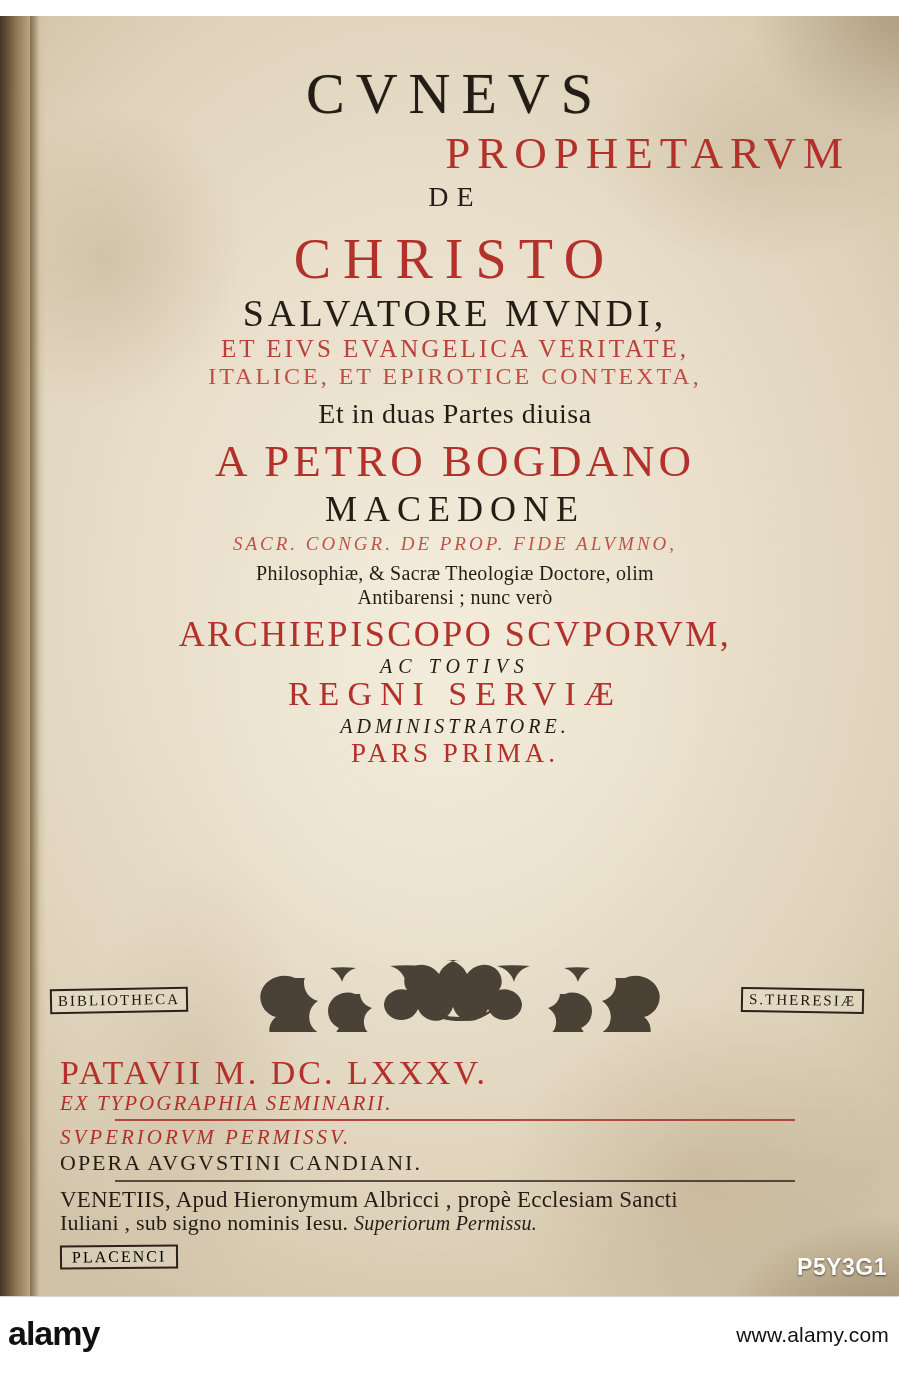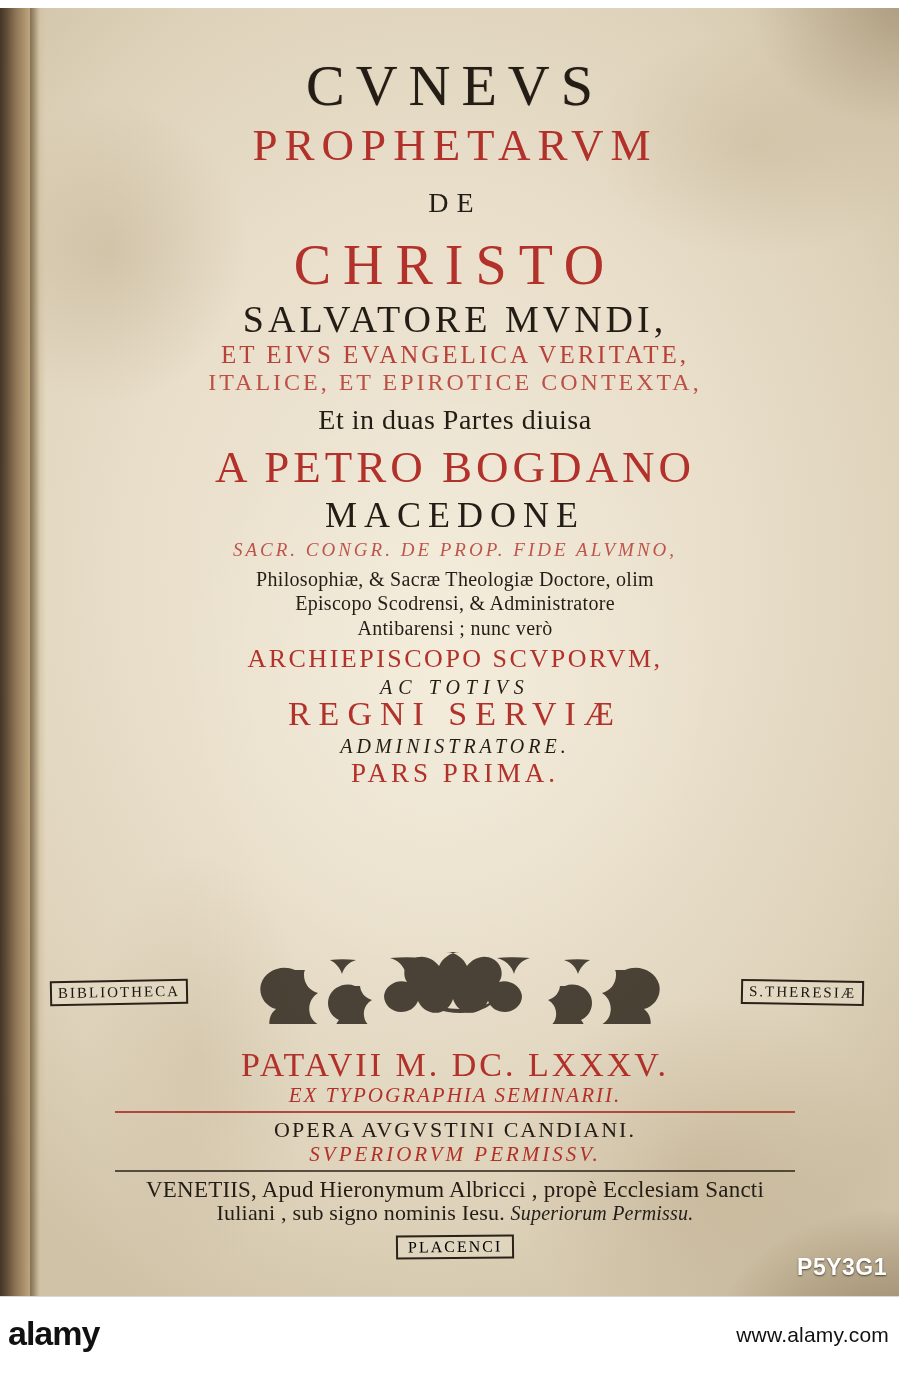--- a/index.html
+++ b/index.html
@@ -18,21 +18,21 @@
     position: relative;
     width: 899px;
     height: 1390px;
     background: #ffffff;
   }
 
   
   .scan {
     position: absolute;
     left: 0;
-    top: 8px;
+    top: 16px;
     width: 899px;
     height: 1352px;
     background:
       radial-gradient(ellipse 70% 60% at 48% 42%, #efe7d6 0%, #e9dfcb 45%, #ded2ba 78%, #cfc2a7 100%);
     overflow: hidden;
   }
   
   .scan:before {
     content: "";
     position: absolute;
@@ -98,21 +98,22 @@
   .l-cuneus {
     font-size: 58px;
     letter-spacing: 11px;
     font-weight: 400;
     margin-bottom: 8px;
     text-shadow: 0 0 1px rgba(40,30,20,.35);
   }
   .l-prophetarum {
     font-size: 45px;
     letter-spacing: 7px;
-    margin-bottom: 20px;
+    margin-bottom: 6px;
+    text-align: right;
   }
   .l-de {
     font-size: 28px;
     letter-spacing: 8px;
     margin-bottom: 19px;
   }
   .l-christo {
     font-size: 56px;
     letter-spacing: 12px;
     margin-bottom: 6px;
@@ -156,21 +157,21 @@
     font-style: italic;
     opacity: .8;
     margin-bottom: 10px;
   }
   .l-philos, .l-episc, .l-antib {
     font-size: 20px;
     letter-spacing: .3px;
     margin-bottom: 4px;
   }
   .l-archiep {
-    font-size: 26px;
+    font-size: 36px;
     letter-spacing: 2.5px;
     margin-top: 8px;
     margin-bottom: 4px;
   }
   .l-actotius {
     font-size: 20px;
     letter-spacing: 6px;
     font-style: italic;
   }
   .l-regni {
@@ -228,21 +229,21 @@
   }
   .stamp-left  { left: 10px; }
   .stamp-right { right: 6px; transform: rotate(1deg); }
 
   
   .imprint {
     position: absolute;
     left: 60px;
     top: 1040px;
     width: 790px;
-    text-align: center;
+    text-align: left;
   }
   .l-patavii {
     font-size: 34px;
     letter-spacing: 3px;
     margin-bottom: 2px;
   }
   .l-extypo {
     font-size: 21px;
     letter-spacing: 2px;
     font-style: italic;
@@ -355,21 +356,20 @@
       <p class="ln black l-de">DE</p>
       <p class="ln red   l-christo">CHRISTO</p>
       <p class="ln black l-salvatore">SALVATORE MVNDI,</p>
       <p class="ln red   l-eteius">ET EIVS EVANGELICA VERITATE,</p>
       <p class="ln red   l-italice">ITALICE, ET EPIROTICE CONTEXTA,</p>
       <p class="ln black l-etinduas">Et in duas Partes diuisa</p>
       <p class="ln red   l-apetro">A PETRO BOGDANO</p>
       <p class="ln black l-macedone">MACEDONE</p>
       <p class="ln red   l-sacr">SACR. CONGR. DE PROP. FIDE ALVMNO,</p>
       <p class="ln black l-philos">Philosophiæ, &amp; Sacræ Theologiæ Doctore, olim</p>
-      <p class="ln black l-episc">Episcopo Scodrensi, &amp; Administratore</p>
       <p class="ln black l-antib">Antibarensi ; nunc verò</p>
       <p class="ln red   l-archiep">ARCHIEPISCOPO SCVPORVM,</p>
       <p class="ln black l-actotius">AC TOTIVS</p>
       <p class="ln red   l-regni">REGNI SERVIÆ</p>
       <p class="ln black l-administratore">ADMINISTRATORE.</p>
       <p class="ln red   l-pars">PARS PRIMA.</p>
     </div>
 
     <div class="ornament-row">
       <div class="stamp stamp-left">BIBLIOTHECA</div>
@@ -392,22 +392,22 @@
         </svg>
       </div>
 
       <div class="stamp stamp-right">S.THERESIÆ</div>
     </div>
 
     <div class="imprint">
       <p class="ln red   l-patavii">PATAVII M. DC. LXXXV.</p>
       <p class="ln red   l-extypo">EX TYPOGRAPHIA SEMINARII.</p>
       <div class="rule"></div>
+      <p class="ln red   l-superiorum">SVPERIORVM PERMISSV.</p>
       <p class="ln black l-opera">OPERA AVGVSTINI CANDIANI.</p>
-      <p class="ln red   l-superiorum">SVPERIORVM PERMISSV.</p>
       <div class="rule black-rule"></div>
       <p class="ln black l-venetiis">VENETIIS, Apud Hieronymum Albricci , propè Ecclesiam Sancti</p>
       <p class="ln black l-iuliani"><span>Iuliani , sub signo nominis Iesu. </span><span class="ital">Superiorum Permissu.</span></p>
       <span class="placet">PLACENCI</span>
     </div>
   </div>
 
   <div class="footer">
     <div class="footer-rule"></div>
     <div class="footer-inner">

